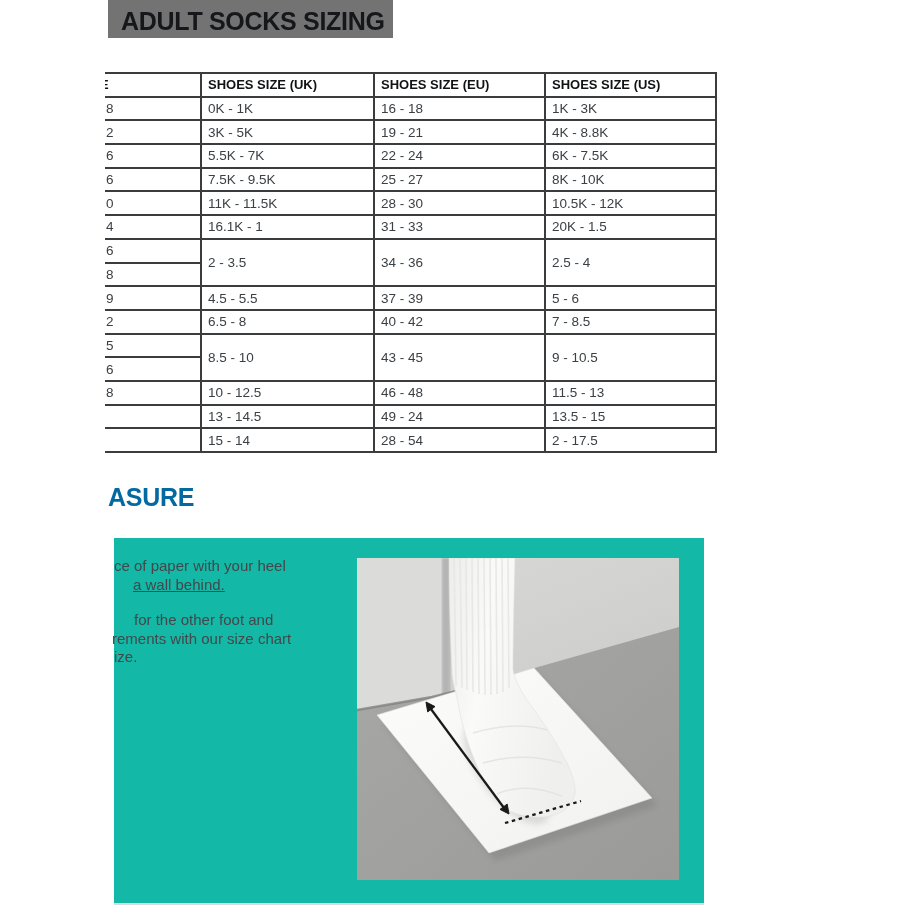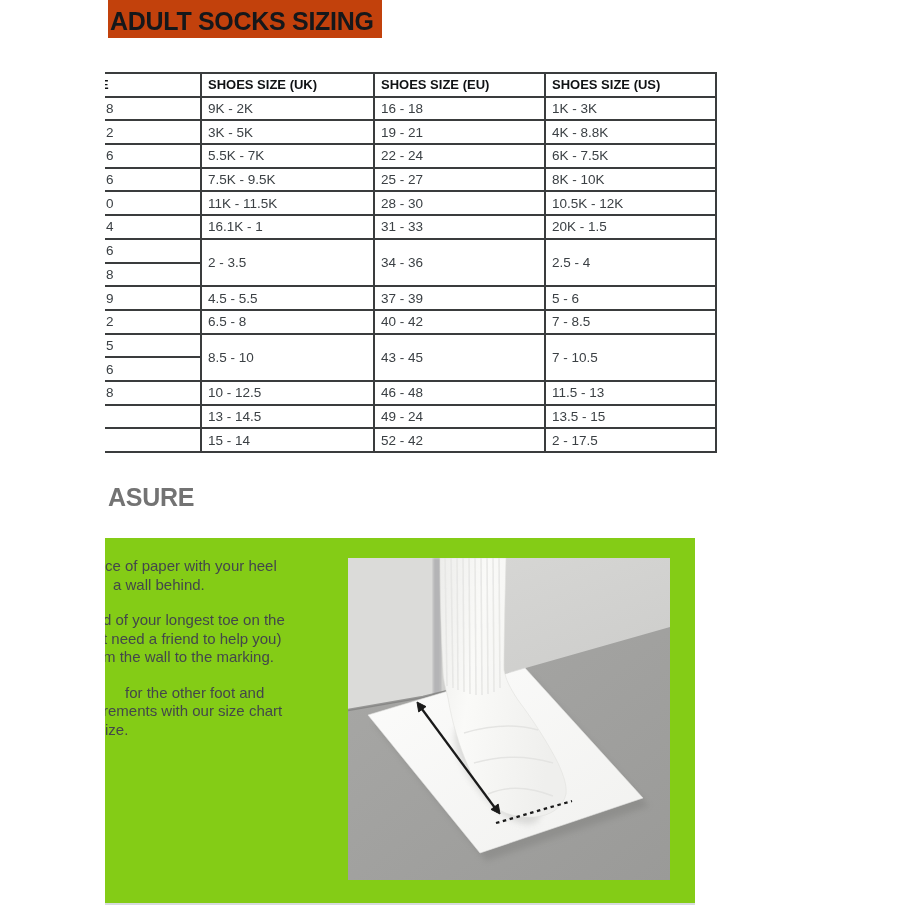--- a/index.html
+++ b/index.html
@@ -3,44 +3,44 @@
 <meta charset="utf-8">
 <style>
   html,body{margin:0;padding:0;background:#ffffff;}
   .canvas{position:relative;width:916px;height:916px;background:#fff;overflow:hidden;
           font-family:"Liberation Sans", sans-serif;}
   
   .clip{position:absolute;left:105px;top:0;width:613px;height:916px;overflow:hidden;}
 
   .page-title{position:absolute;left:3px;top:0;margin:0;font-size:25px;font-weight:800;
               letter-spacing:-0.3px;color:#15171a;white-space:nowrap;}
-  .page-title .hl{background:#c2410c;display:inline-block;padding:7px 8px 2px 2px;}
+  .page-title .hl{background:#737373;display:inline-block;padding:7px 8px 2px 13px;}
 
   
   .size-table{position:absolute;left:0;top:72px;border-collapse:collapse;table-layout:fixed;
               width:611px;font-size:13.5px;color:#3b4044;}
   .size-table col.c1{width:96px;} .size-table col.c2{width:173px;}
   .size-table col.c3{width:171px;} .size-table col.c4{width:171px;}
   .size-table th,.size-table td{border:2px solid #3a3c3d;height:23.7px;box-sizing:border-box;
               padding:0 4px 0 6px;text-align:left;white-space:nowrap;overflow:hidden;
               font-weight:400;vertical-align:middle;}
   .size-table th{font-size:13px;font-weight:700;color:#101214;}
   .size-table .colcut{border-left:none;padding-left:1px;}
   .size-table th.colcut .cutE{display:inline-block;margin-left:-6px;font-weight:700;}
 
   
   .measure-heading{position:absolute;left:3px;top:483px;margin:0;font-size:25px;font-weight:800;
-              letter-spacing:-0.3px;color:#737373;}
-  .measure-panel{position:absolute;left:0;top:538px;width:590px;height:365px;background:#84cc16;
+              letter-spacing:-0.3px;color:#0369a1;}
+  .measure-panel{position:absolute;left:9px;top:538px;width:590px;height:365px;background:#14b8a6;
               border-bottom:2px solid #d7dbde;}
   .measure-text{position:absolute;left:0;top:19px;width:238px;font-size:15px;line-height:18.5px;
               color:#43474b;}
   .measure-text p{margin:0 0 17px 0;}
   .measure-text .ln{white-space:nowrap;}
-  .ind5{padding-left:8px;} .ind4{padding-left:20px;} .cut{margin-left:-2px;display:inline-block;}
+  .ind5{padding-left:19px;text-decoration:underline;} .ind4{padding-left:20px;} .cut{margin-left:-2px;display:inline-block;}
 
   .photo{position:absolute;left:243px;top:20px;width:322px;height:322px;overflow:hidden;}
 </style>
 </head>
 <body>
 
 <div class="canvas">
   <div class="clip">
 
     <h1 class="page-title"><span class="hl">ADULT SOCKS SIZING</span></h1>
@@ -54,21 +54,21 @@
         </colgroup>
       <tbody>
           <tr>
         <th class="colcut"><span class="cutE">E</span></th>
         <th>SHOES SIZE (UK)</th>
         <th>SHOES SIZE (EU)</th>
         <th>SHOES SIZE (US)</th>
       </tr>
       <tr>
         <td class="colcut">8</td>
-        <td>9K - 2K</td>
+        <td>0K - 1K</td>
         <td>16 - 18</td>
         <td>1K - 3K</td>
       </tr>
       <tr>
         <td class="colcut">2</td>
         <td>3K - 5K</td>
         <td>19 - 21</td>
         <td>4K - 8.8K</td>
       </tr>
       <tr>
@@ -113,58 +113,53 @@
       <tr>
         <td class="colcut">2</td>
         <td>6.5 - 8</td>
         <td>40 - 42</td>
         <td>7 - 8.5</td>
       </tr>
       <tr>
         <td class="colcut">5</td>
         <td rowspan="2">8.5 - 10</td>
         <td rowspan="2">43 - 45</td>
-        <td rowspan="2">7 - 10.5</td>
+        <td rowspan="2">9 - 10.5</td>
       </tr>
       <tr>
         <td class="colcut">6</td>
       </tr>
       <tr>
         <td class="colcut">8</td>
         <td>10 - 12.5</td>
         <td>46 - 48</td>
         <td>11.5 - 13</td>
       </tr>
       <tr>
         <td class="colcut"></td>
         <td>13 - 14.5</td>
         <td>49 - 24</td>
         <td>13.5 - 15</td>
       </tr>
       <tr>
         <td class="colcut"></td>
         <td>15 - 14</td>
-        <td>52 - 42</td>
+        <td>28 - 54</td>
         <td>2 - 17.5</td>
       </tr>
     </tbody>
       </table>
 
     <h2 class="measure-heading">ASURE</h2>
 
     <div class="measure-panel">
       <div class="measure-text">
         <p>
           <span class="ln">ce of paper with your heel</span><br>
           <span class="ln ind5">a wall behind.</span>
-        </p>
-        <p>
-          <span class="ln cut">d of your longest toe on the</span><br>
-          <span class="ln cut">t need a friend to help you)</span><br>
-          <span class="ln cut">m the wall to the marking.</span>
         </p>
         <p>
           <span class="ln ind4">for the other foot and</span><br>
           <span class="ln cut">rements with our size chart</span><br>
           <span class="ln">ize.</span>
         </p>
       </div>
 
       <div class="photo">
         <svg width="322" height="322" viewBox="0 0 322 322" xmlns="http://www.w3.org/2000/svg">

